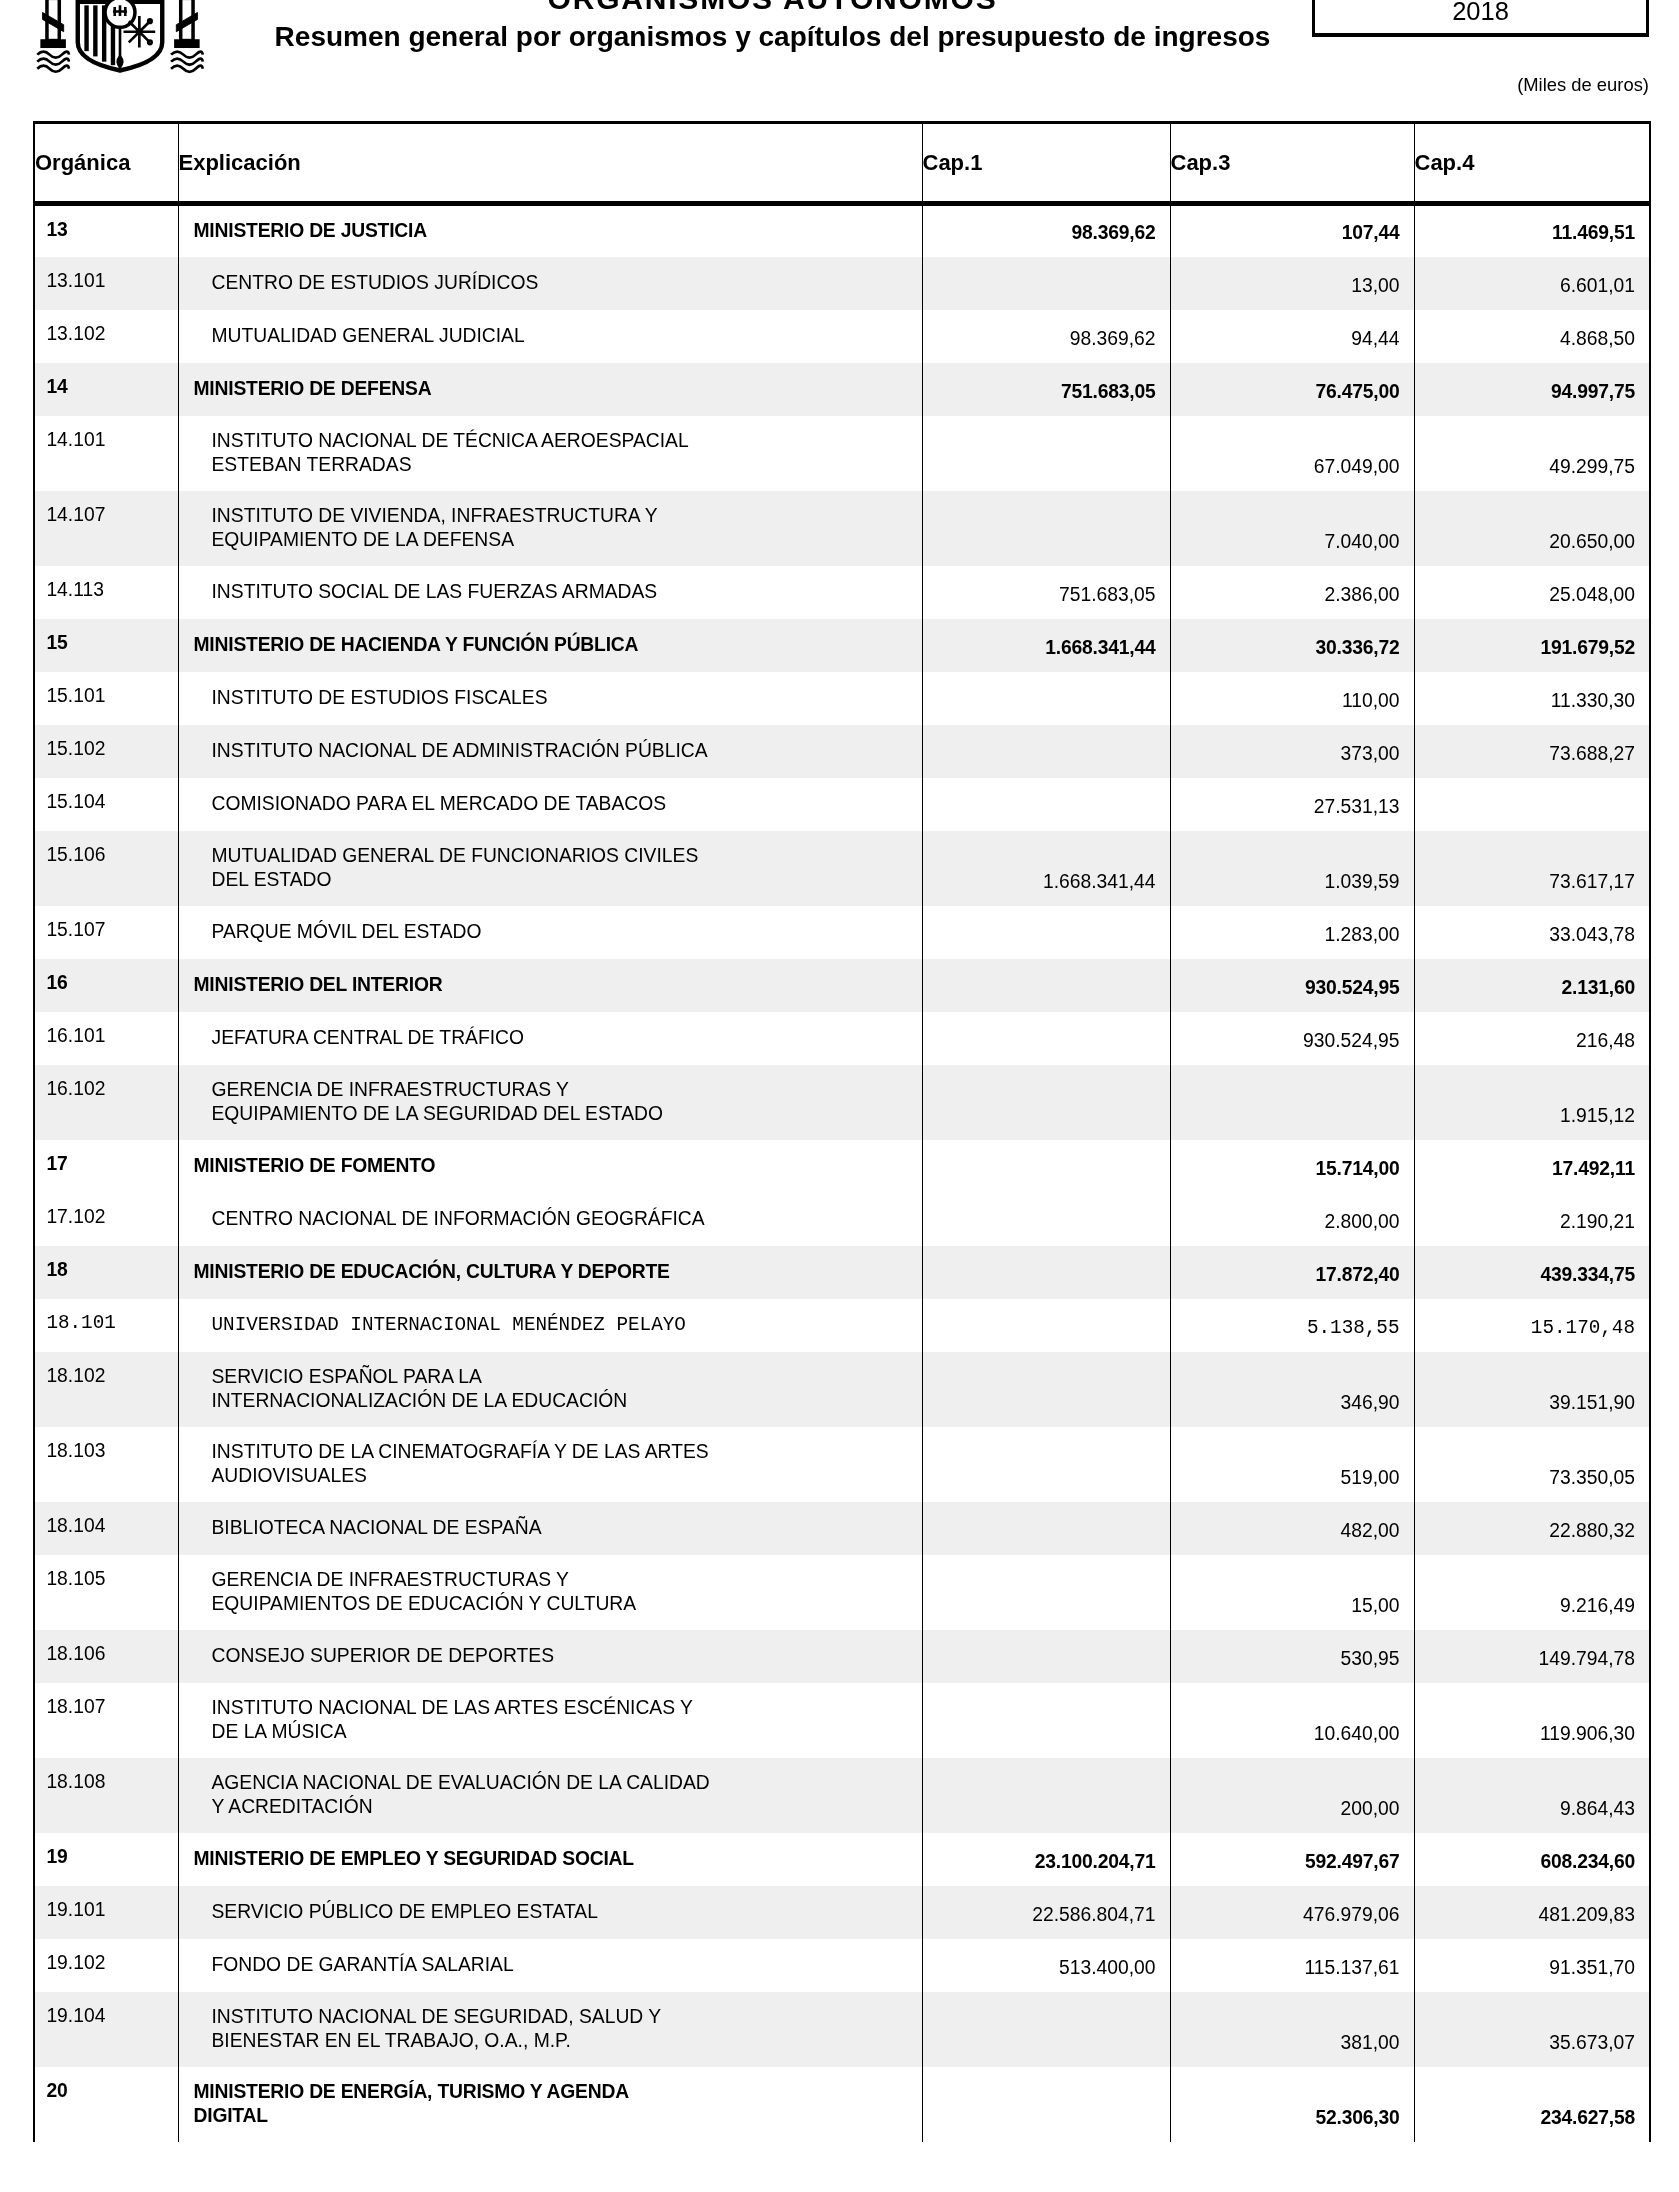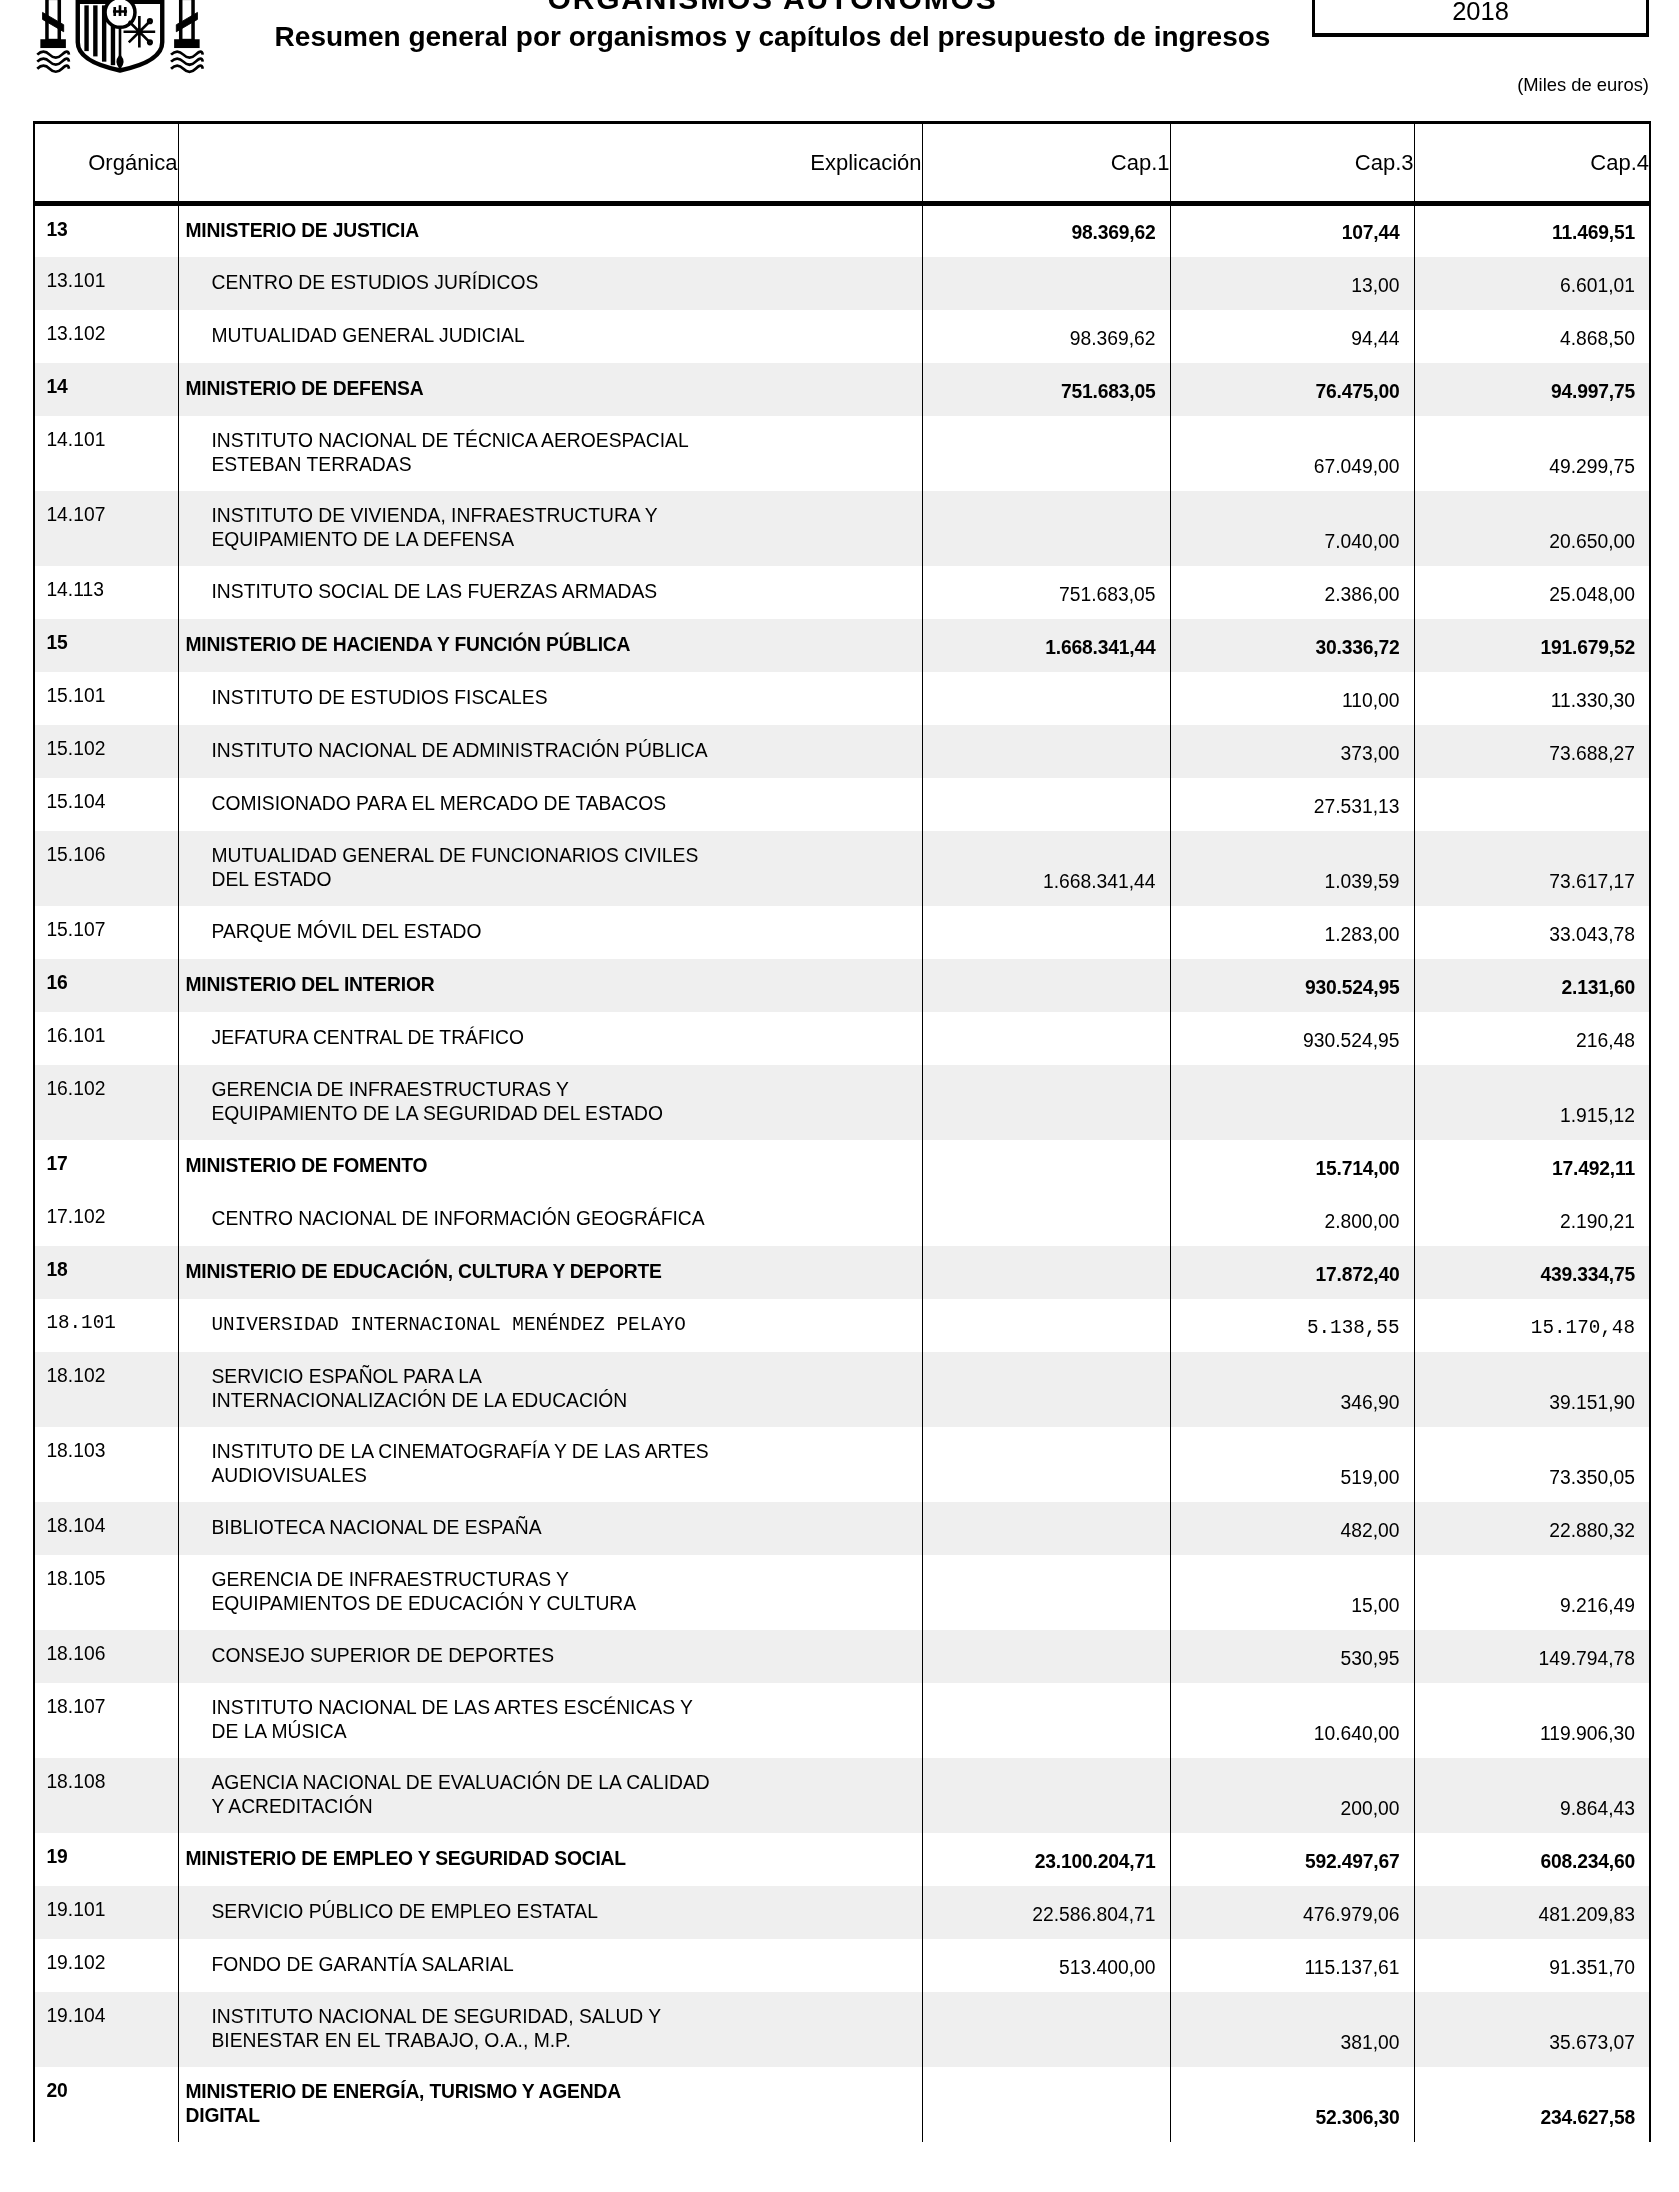--- a/index.html
+++ b/index.html
@@ -30,31 +30,31 @@
     text-align:right; font-size:18.4px;
   }
   table.budget-table {
     position:absolute; left:33px; top:121px; width:1616px;
     border-collapse:collapse; table-layout:fixed;
     border-top:3.5px solid #000; border-left:2.6px solid #000; border-right:2.6px solid #000;
   }
   .budget-table thead tr { height:81px; }
   .budget-table th {
     border-bottom:5.3px solid #000;
-    font-size:22px; font-weight:normal;
-    text-align:right; vertical-align:middle;
+    font-size:22px; font-weight:bold;
+    text-align:left; vertical-align:middle;
   }
   .budget-table th + th, .budget-table td + td { border-left:1.8px solid #000; }
   .budget-table td { font-size:19.3px; }
   tr.shaded { background:#efefef; }
   tr.ministry { font-weight:bold; letter-spacing:-0.2px; }
   td.code { vertical-align:top; padding:13px 0 0 11.4px; }
   td.name {
     vertical-align:middle; white-space:pre-line;
-    line-height:24px; padding-left:7px; padding-right:7px;
+    line-height:24px; padding-left:15px; padding-right:7px;
   }
   tr.organism td.name { padding-left:33px; }
   td.num { vertical-align:bottom; text-align:right; padding:0 14px 13px 0; }
 </style>
 </head>
 <body>
 
 <div id="page">
 
   <div class="logo">

